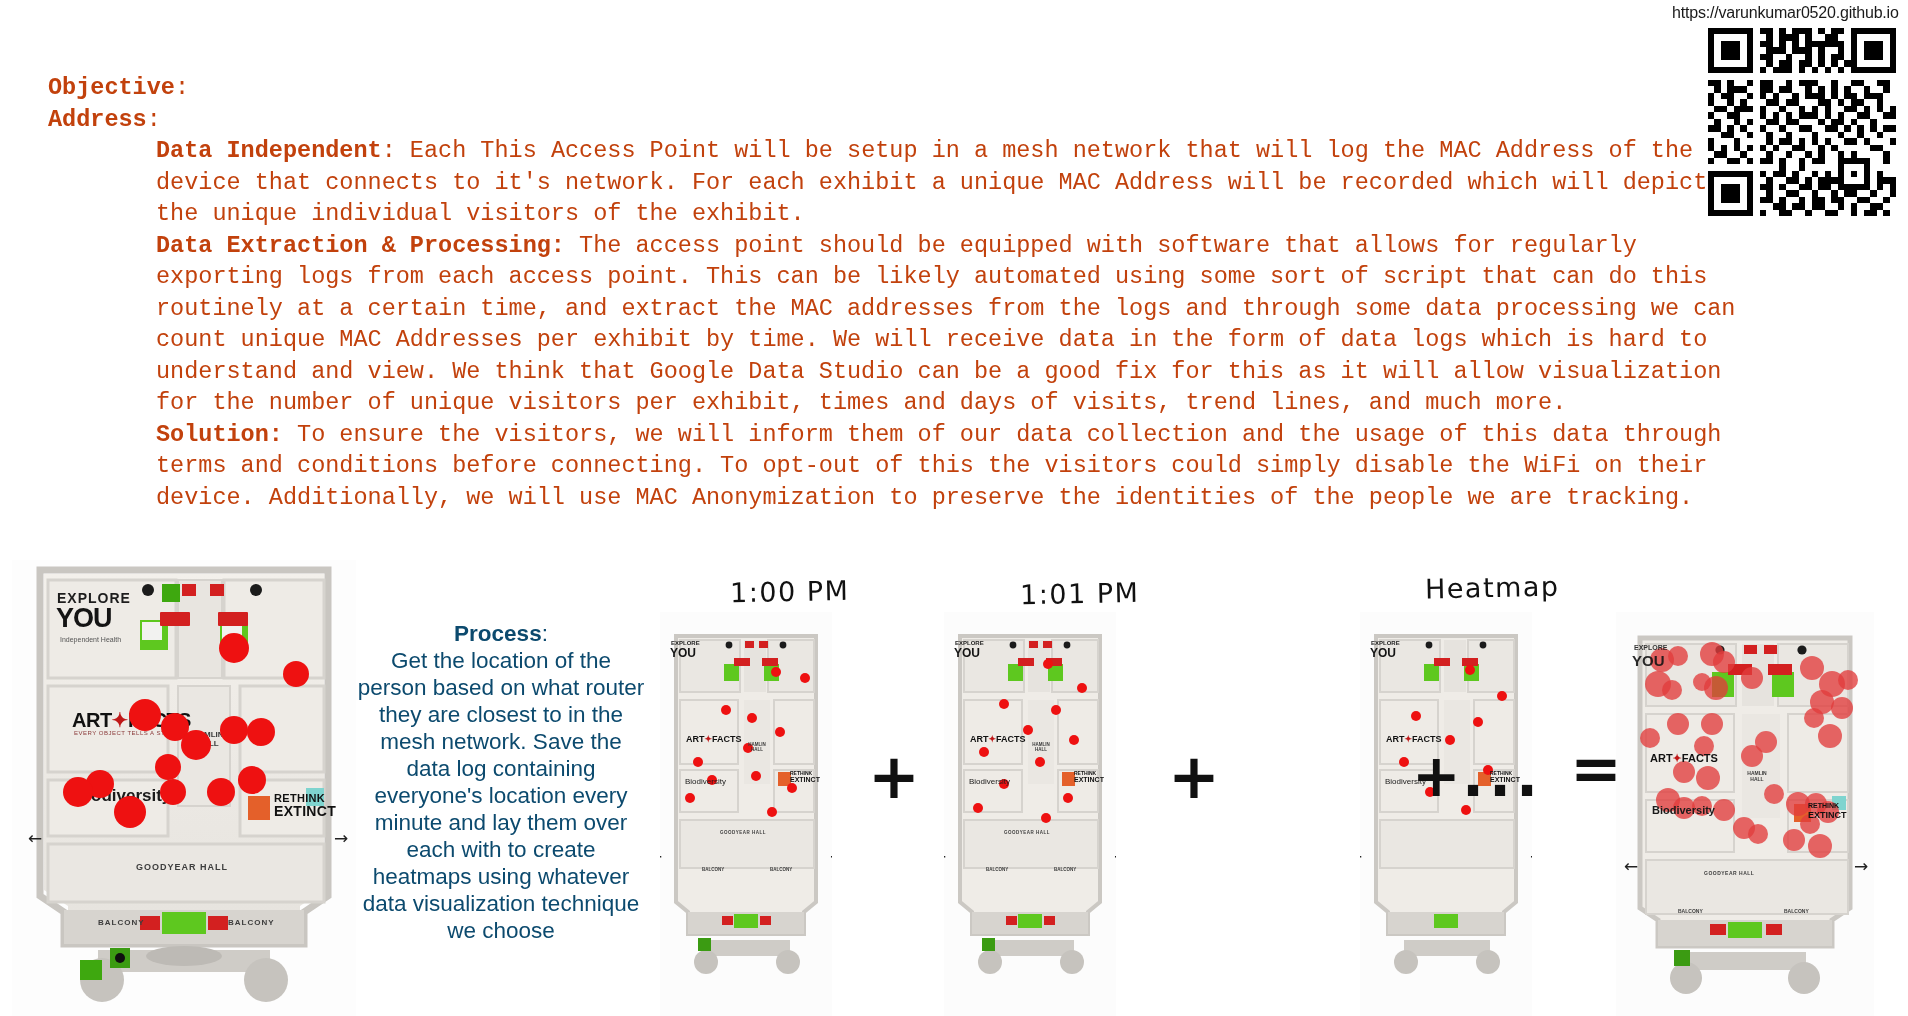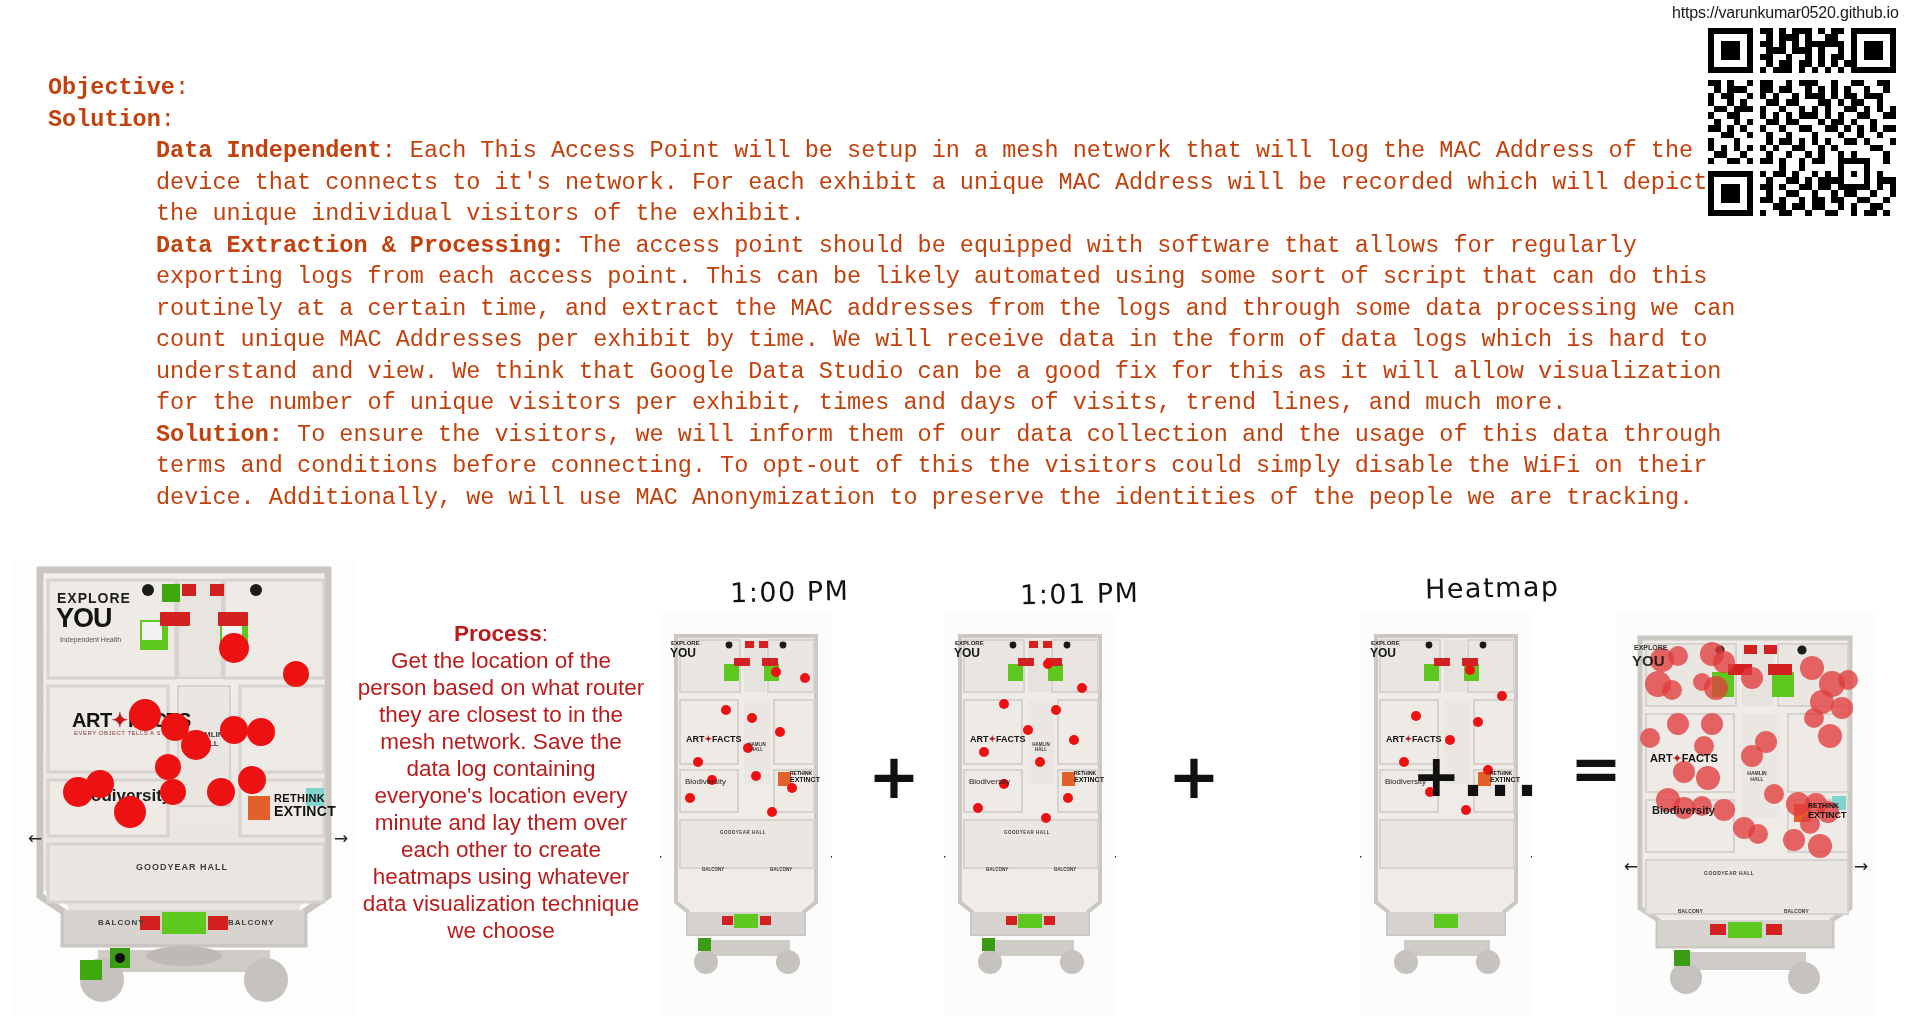--- a/index.html
+++ b/index.html
@@ -139,21 +139,21 @@
 
   
   .process-box {
     position: absolute;
     left: 356px; top: 60px;
     width: 290px;
     text-align: center;
     font-family: "Liberation Sans", sans-serif;
     font-size: 22.5px;
     line-height: 27px;
-    color: #b91c1c;
+    color: #0c4a6e;
   }
   .process-box .ttl { font-weight: bold; }
 
   
   .fp-arrow {
     position: absolute;
     font-size: 17px;
     color: #222;
     font-family: "DejaVu Sans", sans-serif;
     line-height: 1;
@@ -387,21 +387,21 @@
   </div>
 
 
   <div class="body-text">
 
     <div class="block">
       <span class="sec-label">Objective</span><span>:</span>
     </div>
 
     <div class="block">
-      <span class="sec-label">Solution</span><span>:</span>
+      <span class="sec-label">Address</span><span>:</span>
 
 
       <div class="indent">
         <span class="sec-label">Data Independent</span><span>: </span><span>Each This Access Point will be setup in a mesh network that will log the MAC Address of the device that connects to it's network. For each exhibit a unique MAC Address will be recorded which will depict the unique individual visitors of the exhibit.</span>
       </div>
 
       <div class="indent">
         <span class="sec-label">Data Extraction &amp; Processing:</span><span> </span><span>The access point should be equipped with software that allows for regularly exporting logs from each access point. This can be likely automated using some sort of script that can do this routinely at a certain time, and extract the MAC addresses from the logs and through some data processing we can count unique MAC Addresses per exhibit by time. We will receive data in the form of data logs which is hard to understand and view. We think that Google Data Studio can be a good fix for this as it will allow visualization for the number of unique visitors per exhibit, times and days of visits, trend lines, and much more.</span>
       </div>
 
@@ -507,21 +507,21 @@
           <circle cx="240" cy="220" r="14"></circle>
         </g>
       </svg>
 
       <div class="fp-arrow" style="left:16px;top:270px;">←</div>
       <div class="fp-arrow" style="left:322px;top:270px;">→</div>
     </div>
 
     <div class="process-box">
       <span class="ttl">Process</span><span>:</span><br>
-      <span>Get the location of the person based on what router they are closest to in the mesh network. Save the data log containing everyone's location every minute and lay them over each other to create heatmaps using whatever data visualization technique we choose</span>
+      <span>Get the location of the person based on what router they are closest to in the mesh network. Save the data log containing everyone's location every minute and lay them over each with to create heatmaps using whatever data visualization technique we choose</span>
     </div>
 
     <div class="time-label hand t1">1:00 PM</div>
     <div class="fp fp-s1">
       <svg viewBox="0 0 172 404" aria-hidden="true">
         <rect width="172" height="404" fill="#fcfcfc"></rect>
         <path d="M16 24 L156 24 L156 290 L144 300 L144 322 L28 322 L28 300 L16 290 Z" fill="#efece7" stroke="#cbc8c3" stroke-width="4"></path>
         <rect x="20" y="28" width="60" height="52" fill="#eae7e2" stroke="#d6d3ce" stroke-width="2"></rect>
         <rect x="84" y="28" width="22" height="52" fill="#e6e3de"></rect>
         <rect x="108" y="28" width="46" height="52" fill="#eae7e2" stroke="#d6d3ce" stroke-width="2"></rect>

